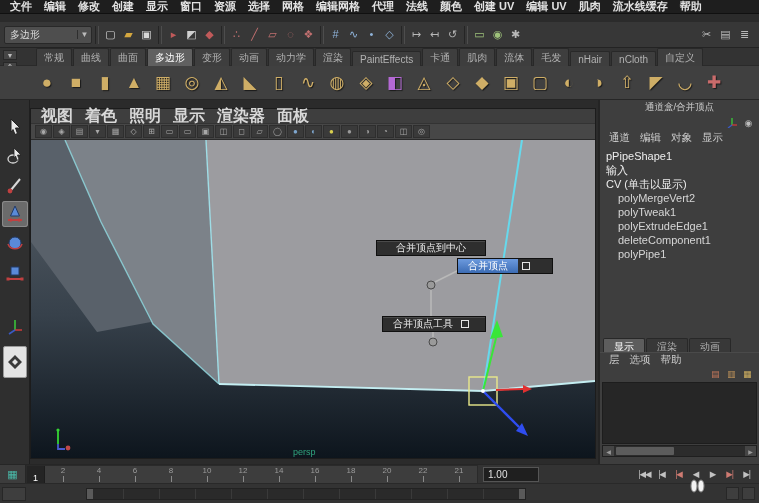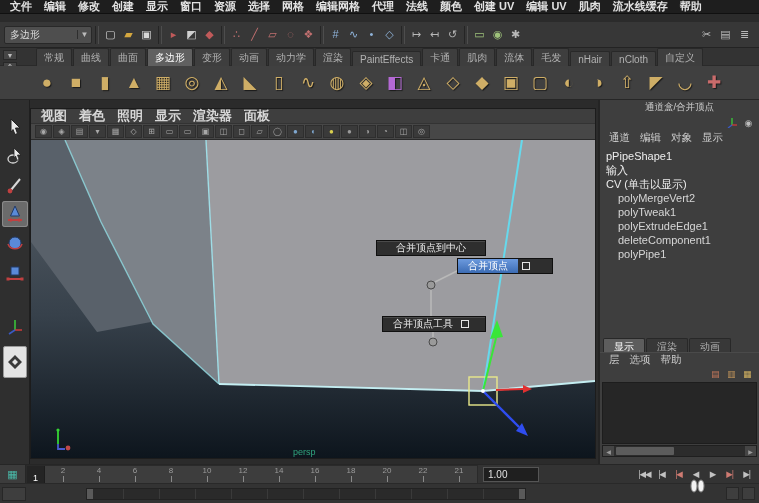--- a/index.html
+++ b/index.html
@@ -48,21 +48,21 @@
   .tool{width:26px;height:26px;display:flex;align-items:center;justify-content:center;border-radius:3px;}
   .tool.active{background:#6b6b6b;box-shadow:inset 0 0 0 1px #8a8a8a;}
   .tool-gap{height:22px;}
   .layout-btn{width:24px;height:32px;background:#e4e4e4;border:1px solid #9a9a9a;border-radius:2px;
               display:flex;align-items:center;justify-content:center;margin-top:4px;}
 
   
   .viewport{position:absolute;left:30px;top:108px;width:566px;height:351px;background:#3c3c3c;
             border:1px solid #1c1c1c;}
   .vp-menu{height:14px;background:#3e3e3e;display:flex;align-items:center;padding-left:4px;}
-  .vp-menu .mi{padding:0 6px;font-size:13px;color:#d8d8d8;font-weight:bold;}
+  .vp-menu .mi{padding:0 6px;font-size:16px;color:#d8d8d8;font-weight:bold;}
   .vp-toolbar{height:17px;background:#474747;border-top:1px solid #333;border-bottom:1px solid #2a2a2a;
               display:flex;align-items:center;gap:1px;padding-left:4px;}
   .vp-toolbar .pic{width:17px;height:13px;background:#3a3a3a;border:1px solid #2e2e2e;color:#a8a8a8;
                    font-size:8px;line-height:1;display:flex;align-items:center;justify-content:center;}
   .vp-canvas{position:relative;width:564px;height:318px;overflow:hidden;}
   .vp-canvas svg{position:absolute;left:0;top:0;}
 
   
   .mm-box{position:absolute;height:16px;background:#2e2e2e;border:1px solid #101010;
           box-shadow:inset 0 1px 0 #4a4a4a;display:flex;align-items:center;justify-content:center;

